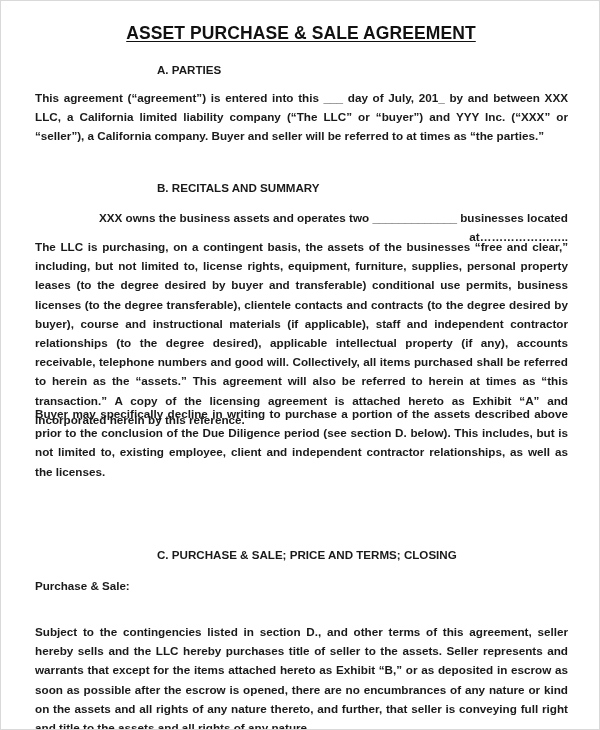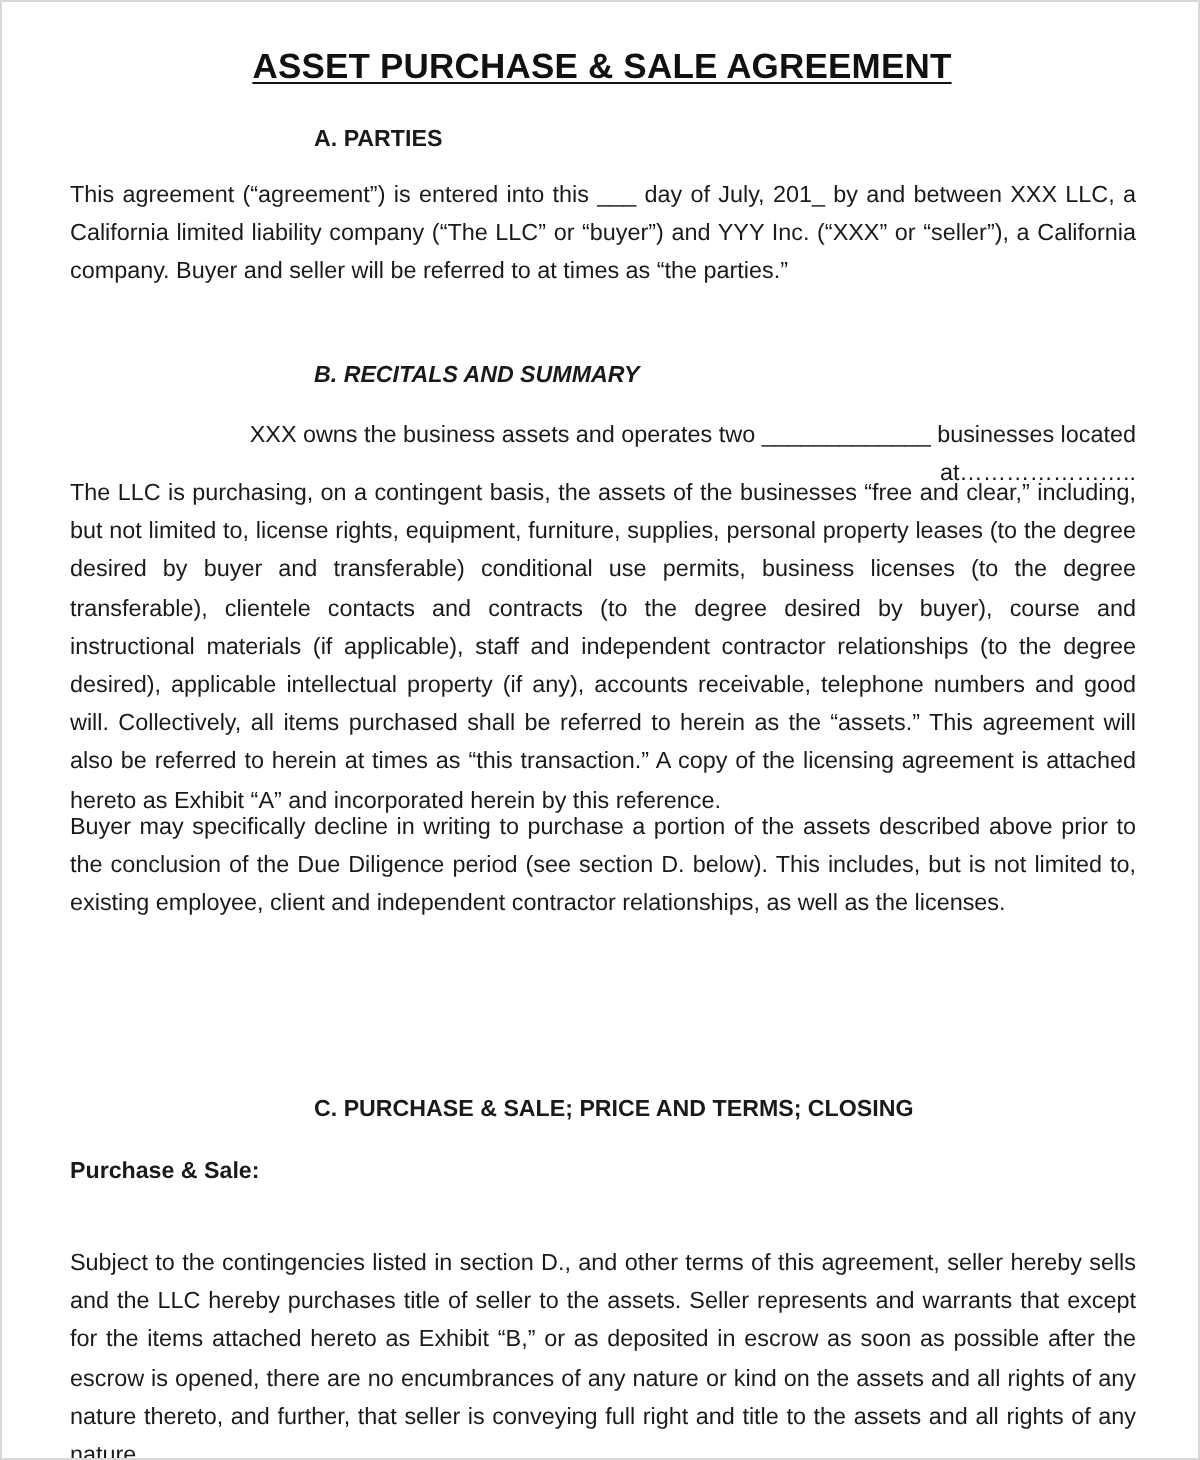--- a/index.html
+++ b/index.html
@@ -47,20 +47,21 @@
       white-space: nowrap;
     }
     .para {
       position: absolute;
       left: 34px;
       width: 533px;
       font-size: 11.7px;
       line-height: 19.2px;
       text-align: justify;
       color: #1a1a1a;
+      font-weight: bold;
     }
     .para.last-left { text-align: right; }
     .subheading {
       position: absolute;
       left: 34px;
       font-size: 11.6px;
       font-weight: bold;
       color: #1a1a1a;
       text-align: center;
     }
@@ -68,21 +69,21 @@
 </head>
 <body>
 
 <div class="page">
 
   <div class="title">ASSET PURCHASE &amp; SALE AGREEMENT</div>
 
   <div class="section-heading" style="top:62px;">A. PARTIES</div>
   <div class="para" style="top:87px;">This agreement (“agreement”) is entered into this ___ day of July, 201_ by and between XXX LLC, a California limited liability company (“The LLC” or “buyer”) and YYY Inc. (“XXX” or “seller”), a California company. Buyer and seller will be referred to at times as “the parties.”</div>
 
-  <div class="section-heading" style="top:180px;font-style:italic;">B. RECITALS AND SUMMARY</div>
+  <div class="section-heading" style="top:180px;">B. RECITALS AND SUMMARY</div>
   <div class="para last-left" style="top:207px;">XXX owns the business assets and operates two _____________ businesses located at…………………..</div>
   <div class="para" style="top:236px;">The LLC is purchasing, on a contingent basis, the assets of the businesses “free and clear,” including, but not limited to, license rights, equipment, furniture, supplies, personal property leases (to the degree desired by buyer and transferable) conditional use permits, business licenses (to the degree transferable), clientele contacts and contracts (to the degree desired by buyer), course and instructional materials (if applicable), staff and independent contractor relationships (to the degree desired), applicable intellectual property (if any), accounts receivable, telephone numbers and good will. Collectively, all items purchased shall be referred to herein as the “assets.” This agreement will also be referred to herein at times as “this transaction.” A copy of the licensing agreement is attached hereto as Exhibit “A” and incorporated herein by this reference.</div>
   <div class="para" style="top:403px;">Buyer may specifically decline in writing to purchase a portion of the assets described above prior to the conclusion of the Due Diligence period (see section D. below). This includes, but is not limited to, existing employee, client and independent contractor relationships, as well as the licenses.</div>
 
   <div class="section-heading" style="top:547px;">C. PURCHASE &amp; SALE; PRICE AND TERMS; CLOSING</div>
   <div class="subheading" style="top:578px;">Purchase &amp; Sale:</div>
   <div class="para" style="top:621px;">Subject to the contingencies listed in section D., and other terms of this agreement, seller hereby sells and the LLC hereby purchases title of seller to the assets. Seller represents and warrants that except for the items attached hereto as Exhibit “B,” or as deposited in escrow as soon as possible after the escrow is opened, there are no encumbrances of any nature or kind on the assets and all rights of any nature thereto, and further, that seller is conveying full right and title to the assets and all rights of any nature</div>
 
 </div>
 

